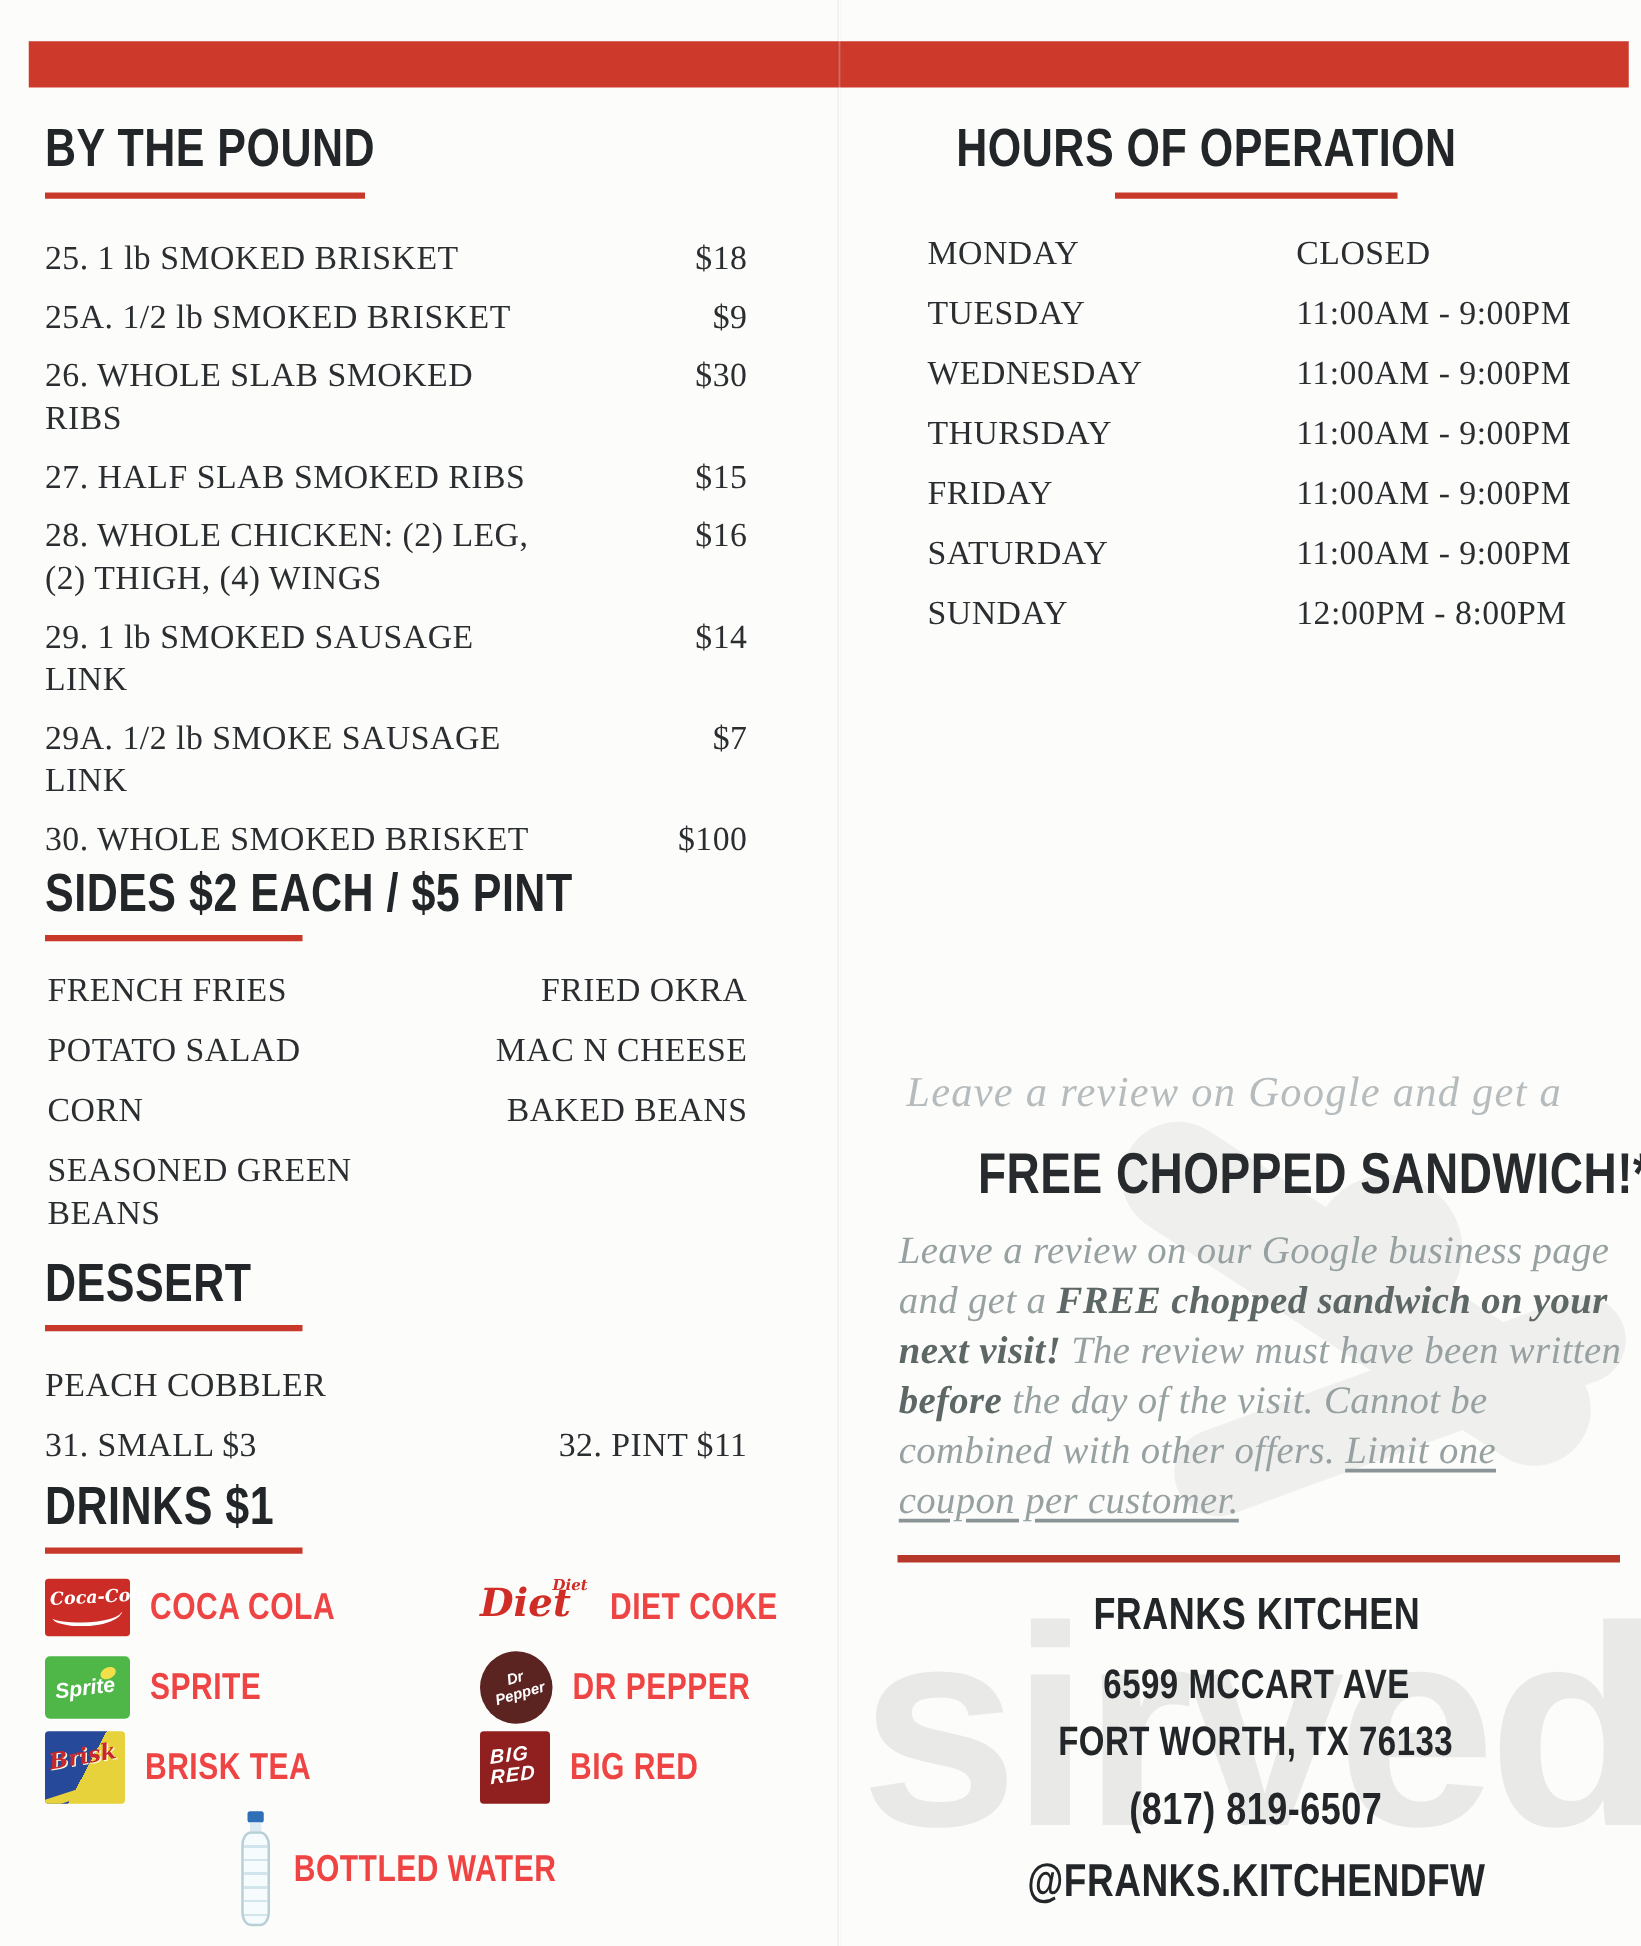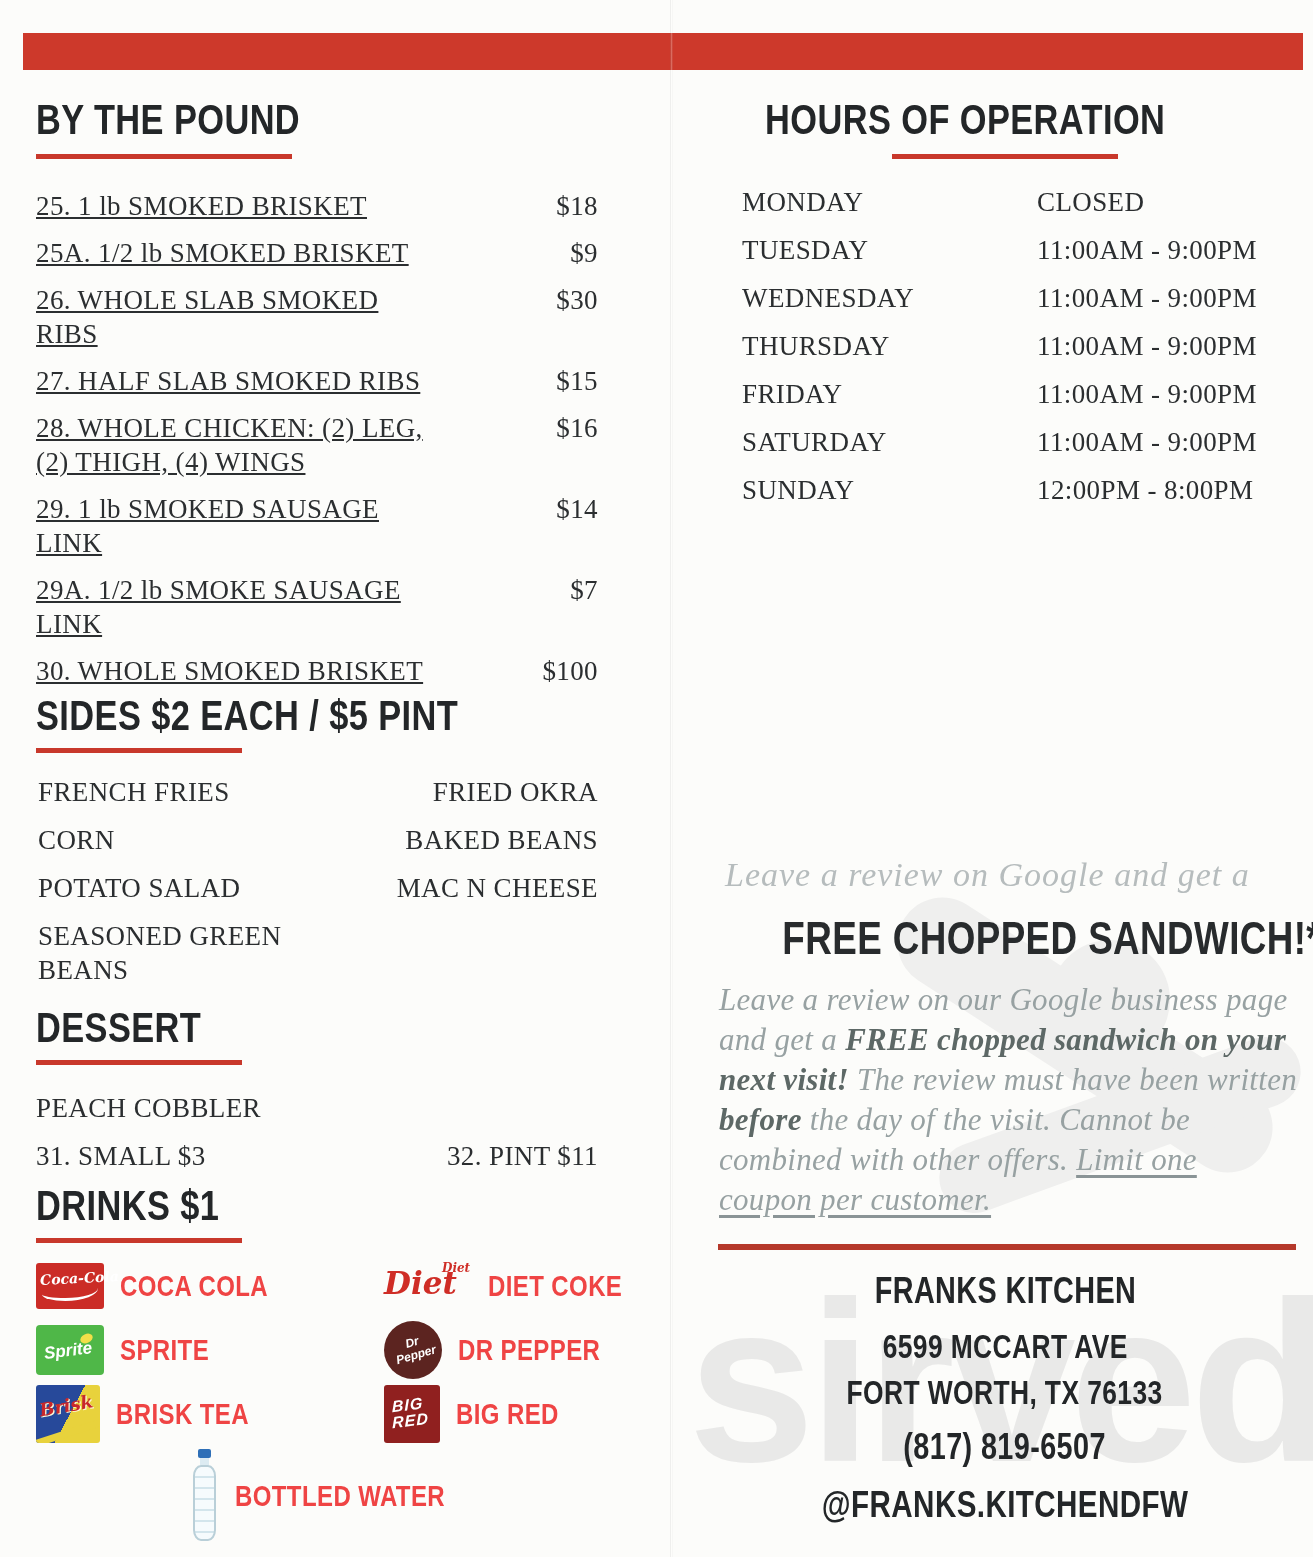--- a/index.html
+++ b/index.html
@@ -33,21 +33,21 @@
   
   .col-left{position:absolute;left:36px;top:0;width:562px;z-index:2;}
   .col-right{position:absolute;left:715px;top:0;width:580px;z-index:2;}
   .sec{position:absolute;left:0;width:100%;}
 
   
   .sec-title{font-size:43px;line-height:50px;}
   .pound-rule{width:256px;margin-top:10px;}
   .items{margin-top:30px;}
   .mrow{display:flex;justify-content:space-between;align-items:flex-start;margin-bottom:13px;}
-  .mname{width:430px;white-space:pre-line;text-decoration:underline;}
+  .mname{width:430px;white-space:pre-line;}
   .mprice{text-align:right;}
 
   .sides-rule{width:206px;margin-top:8px;}
   .sides-items{margin-top:22px;}
   .srow{display:flex;justify-content:flex-end;margin-bottom:14px;}
   .srow .sr{width:250px;text-align:right;font-family:Liberation Serif, serif;}
   .srow .sl{width:310px;white-space:pre-line;}
 
   .dessert-rule{width:206px;margin-top:8px;}
   .dessert-item{margin-top:26px;}
@@ -180,26 +180,26 @@
 
     <div class="sec" style="top:690px;">
       <div class="hd sec-title"><span class="cond-l">SIDES $2 EACH / $5 PINT</span></div>
       <div class="rule sides-rule"></div>
       <div class="sides-items serif">
         <div class="srow">
             <span class="sl">FRENCH FRIES</span>
             <span class="sr">FRIED OKRA</span>
           </div>
         <div class="srow">
+            <span class="sl">POTATO SALAD</span>
+            <span class="sr">MAC N CHEESE</span>
+          </div>
+        <div class="srow">
             <span class="sl">CORN</span>
             <span class="sr">BAKED BEANS</span>
-          </div>
-        <div class="srow">
-            <span class="sl">POTATO SALAD</span>
-            <span class="sr">MAC N CHEESE</span>
           </div>
         <div class="srow">
             <span class="sl">SEASONED GREEN
 BEANS</span>
             <span class="sr"></span>
           </div>
       </div>
     </div>
 
     <div class="sec" style="top:1002px;">

